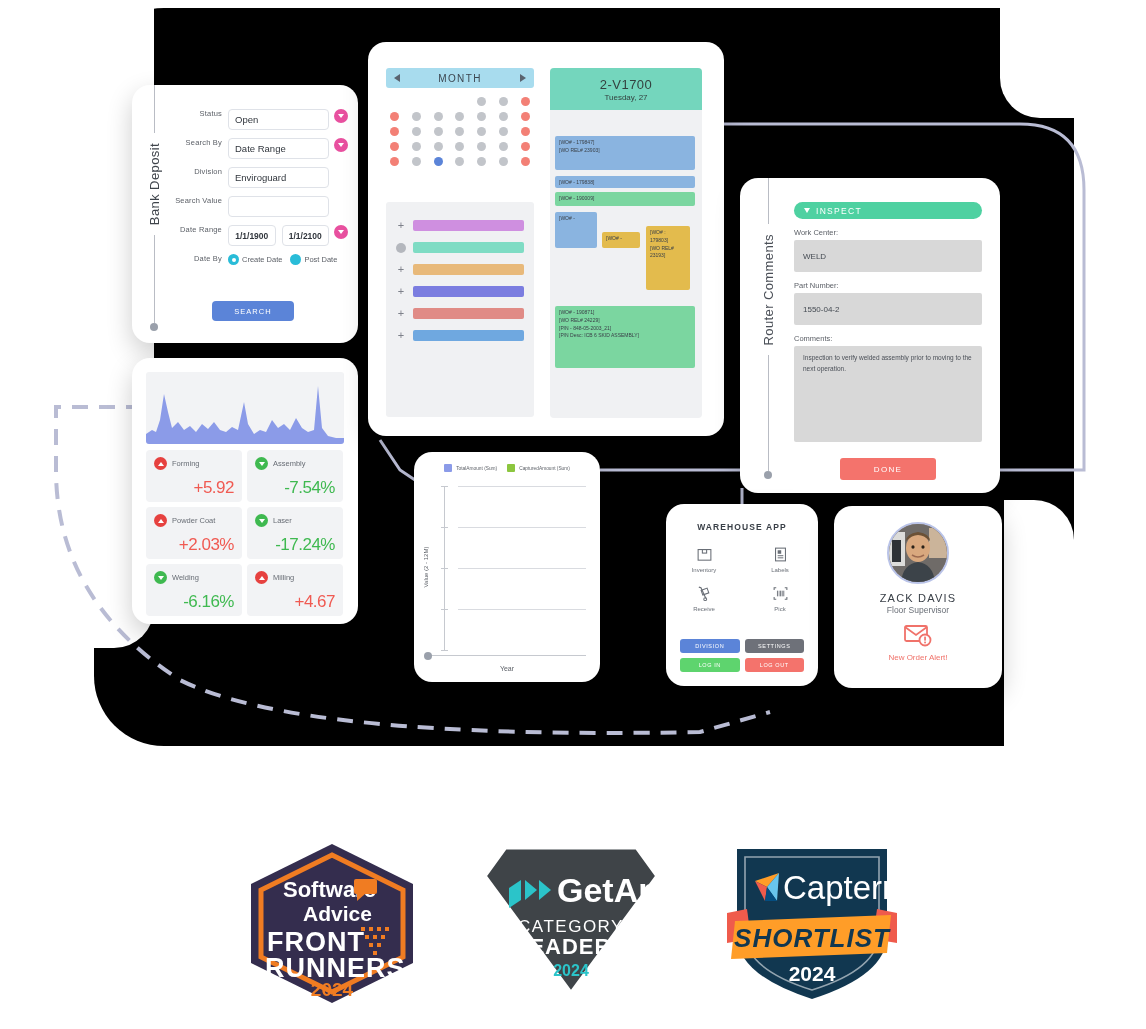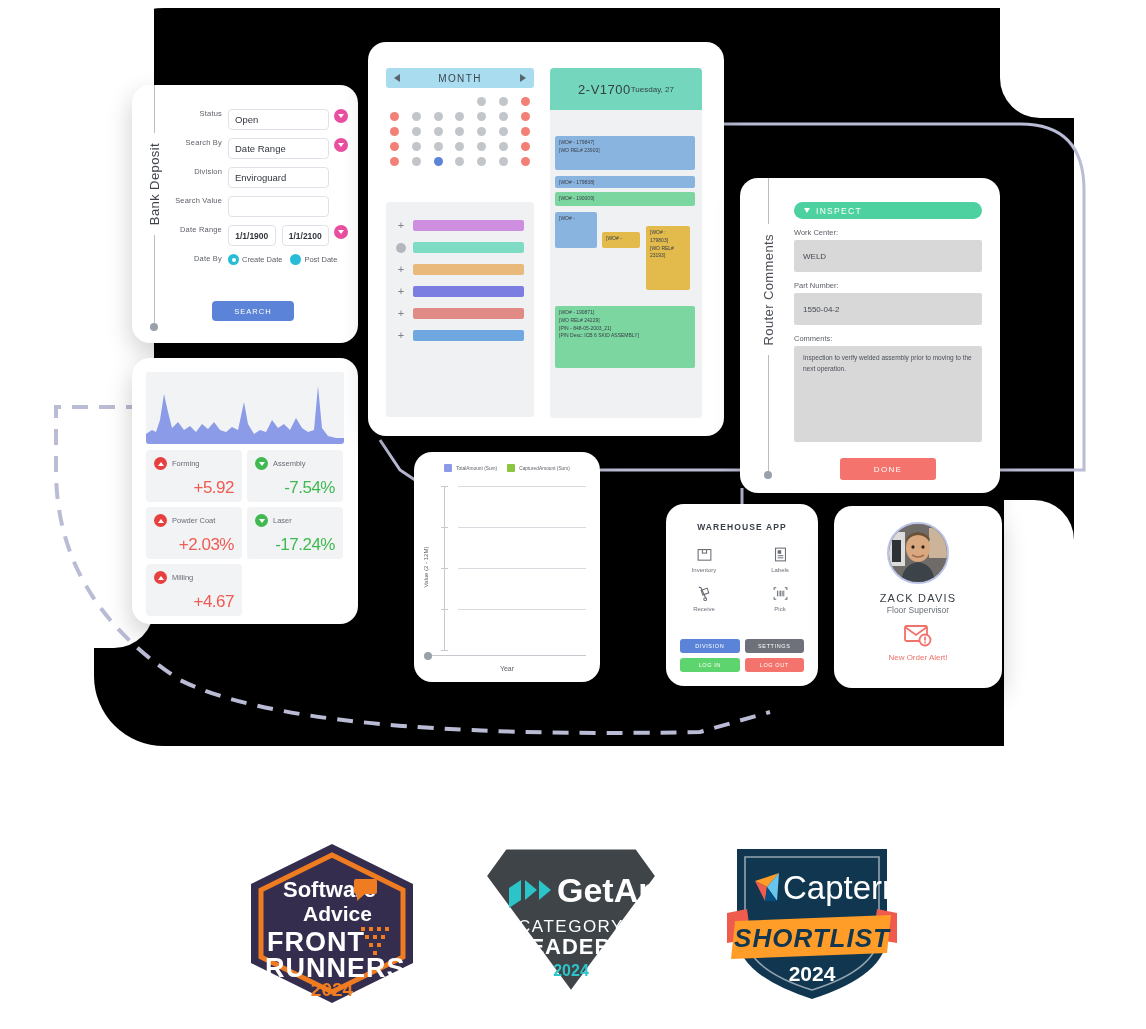--- a/index.html
+++ b/index.html
@@ -110,21 +110,21 @@
   .barpanel{ position:absolute; left:18px; top:160px; width:148px; height:215px;
              background:#f0f1f3; border-radius:3px; padding:18px 10px; }
   .brow{ display:flex; align-items:center; gap:7px; margin-bottom:11px; }
   .bmark{ width:10px; font-size:11px; color:#7d818a; text-align:center; line-height:1;}
   .bmark.circ{ width:10px;height:10px;border-radius:50%;background:#b4b7bd;}
   .bbar{ flex:1; height:11px; border-radius:2px; }
 
   .daypanel{ position:absolute; left:182px; top:26px; width:152px; height:350px;
              background:#f0f1f3; border-radius:4px; }
   .dayhead{ height:42px; background:#74d6bd; border-radius:4px 4px 0 0;
-            display:flex; align-items:center; justify-content:center;
+            display:flex; flex-direction:column; align-items:center; justify-content:center;
             color:#33413f; }
   .dayhead .t1{ font-size:13px; letter-spacing:.5px; }
   .dayhead .t2{ font-size:8px; margin-top:1px; }
   .wo{ position:absolute; border-radius:2px; font-size:5px; line-height:1.55;
        color:#3a4048; padding:3px 4px; overflow:hidden; }
   .wo.blue{ background:#8ab4e0; }
   .wo.green{ background:#7bd6a0; }
   .wo.gold{ background:#e3bb4d; }
 
   
@@ -296,20 +296,27 @@
             <span class="mname">Powder Coat</span>
           </div>
           <div class="mval pos">+2.03%</div>
         </div>
         <div class="mtile">
           <div class="mhead">
             <span class="mico down"></span>
             <span class="mname">Laser</span>
           </div>
           <div class="mval neg">-17.24%</div>
+        </div>
+        <div class="mtile">
+          <div class="mhead">
+            <span class="mico down"></span>
+            <span class="mname">Welding</span>
+          </div>
+          <div class="mval neg">-6.16%</div>
         </div>
         <div class="mtile">
           <div class="mhead">
             <span class="mico up"></span>
             <span class="mname">Milling</span>
           </div>
           <div class="mval pos">+4.67</div>
         </div>
       </div>
   </div>

